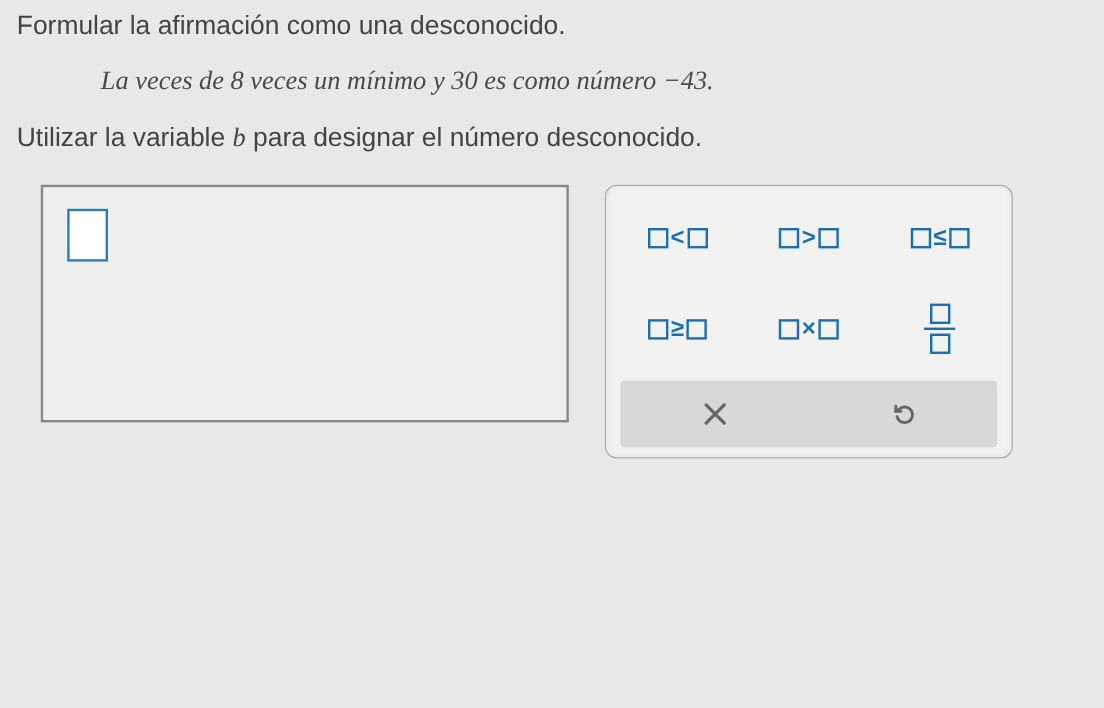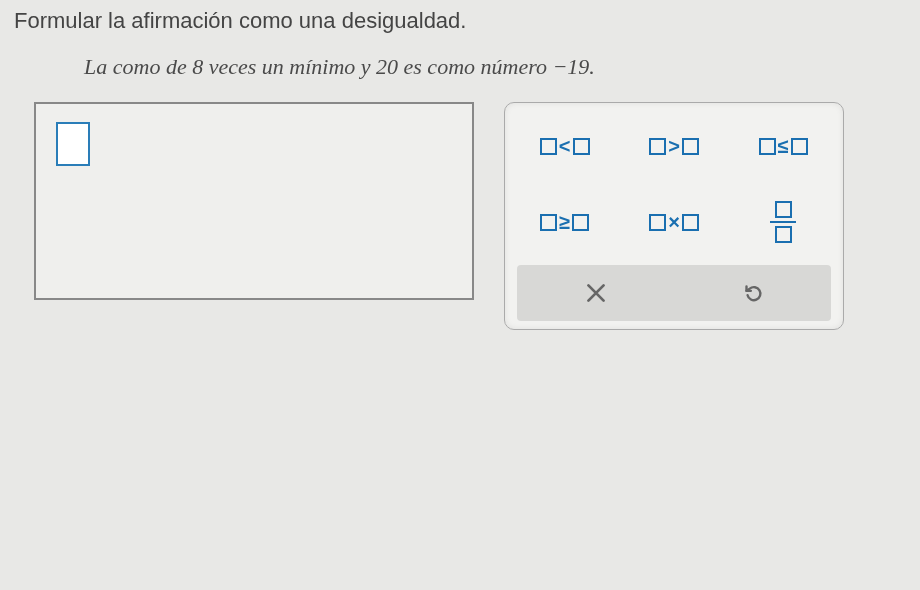--- a/index.html
+++ b/index.html
@@ -127,26 +127,29 @@
     cursor: pointer;
     color: #555;
     font-size: 26px;
   }
   .action-btn svg { width: 26px; height: 26px; }
 </style>
 </head>
 <body>
 
 <div class="content">
-  <div class="instruction">Formular la afirmación como una desigualdad.</div>
+  <div class="instruction">Formular la afirmación como una desconocido.</div>
 
   <div class="statement">
-    <span>La como de </span><span class="num">8</span><span> veces un mínimo y </span><span class="num">20</span><span> es como número </span><span class="num">−19</span><span>.</span>
+    <span>La veces de </span><span class="num">8</span><span> veces un mínimo y </span><span class="num">30</span><span> es como número </span><span class="num">−43</span><span>.</span>
   </div>
 
+  <div class="sub-instruction">
+    <span>Utilizar la variable </span><span class="var">b</span><span> para designar el número desconocido.</span>
+  </div>
 
   <div class="work-area">
     <div class="answer-box">
       <div class="answer-input"></div>
     </div>
 
     <div class="keypad">
       <div class="keypad-grid">
         <div class="key">
           <span class="sq"></span>

